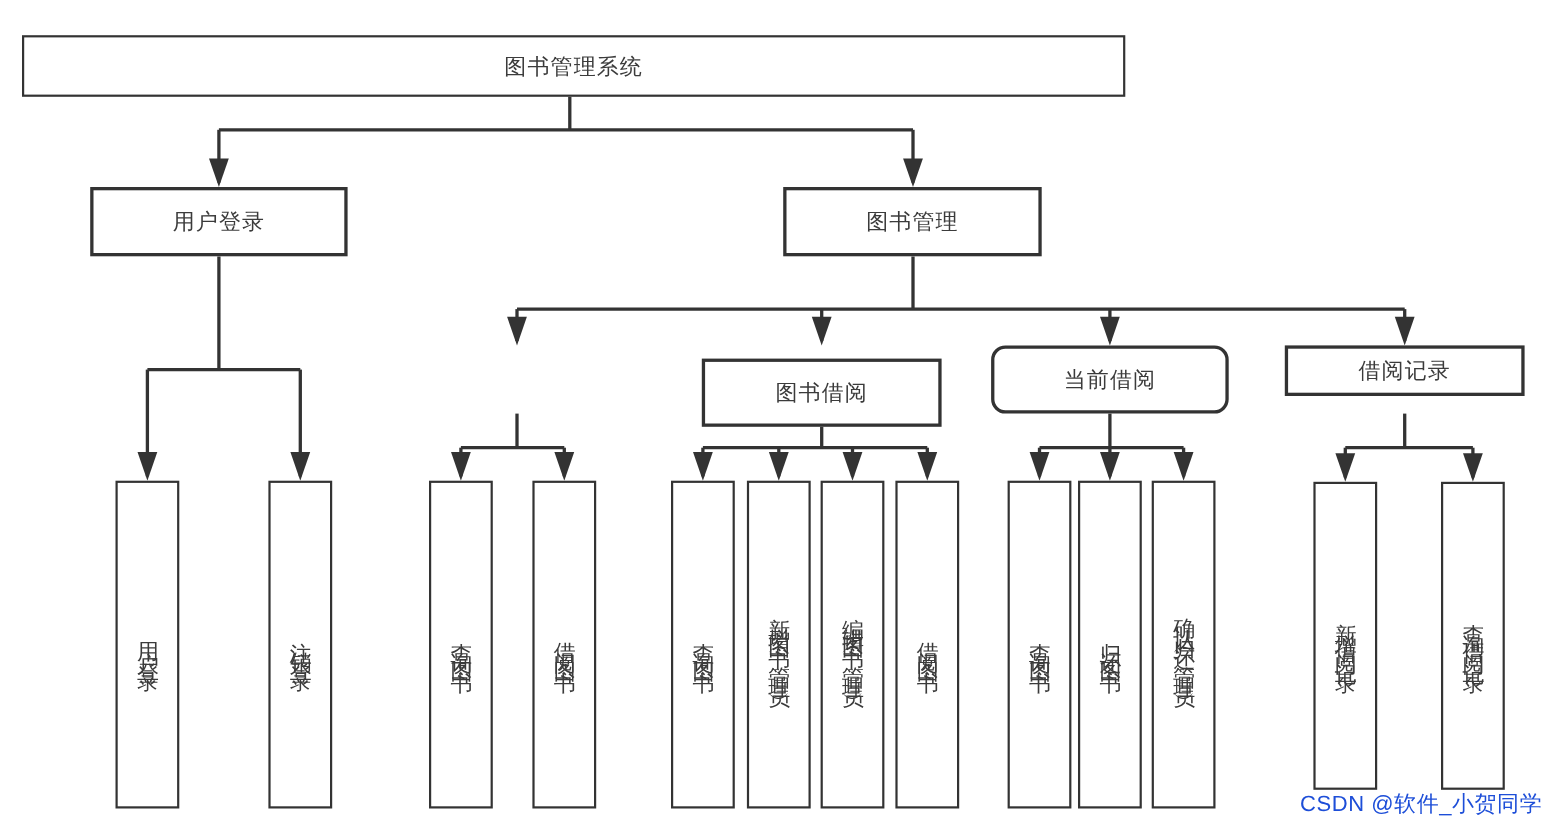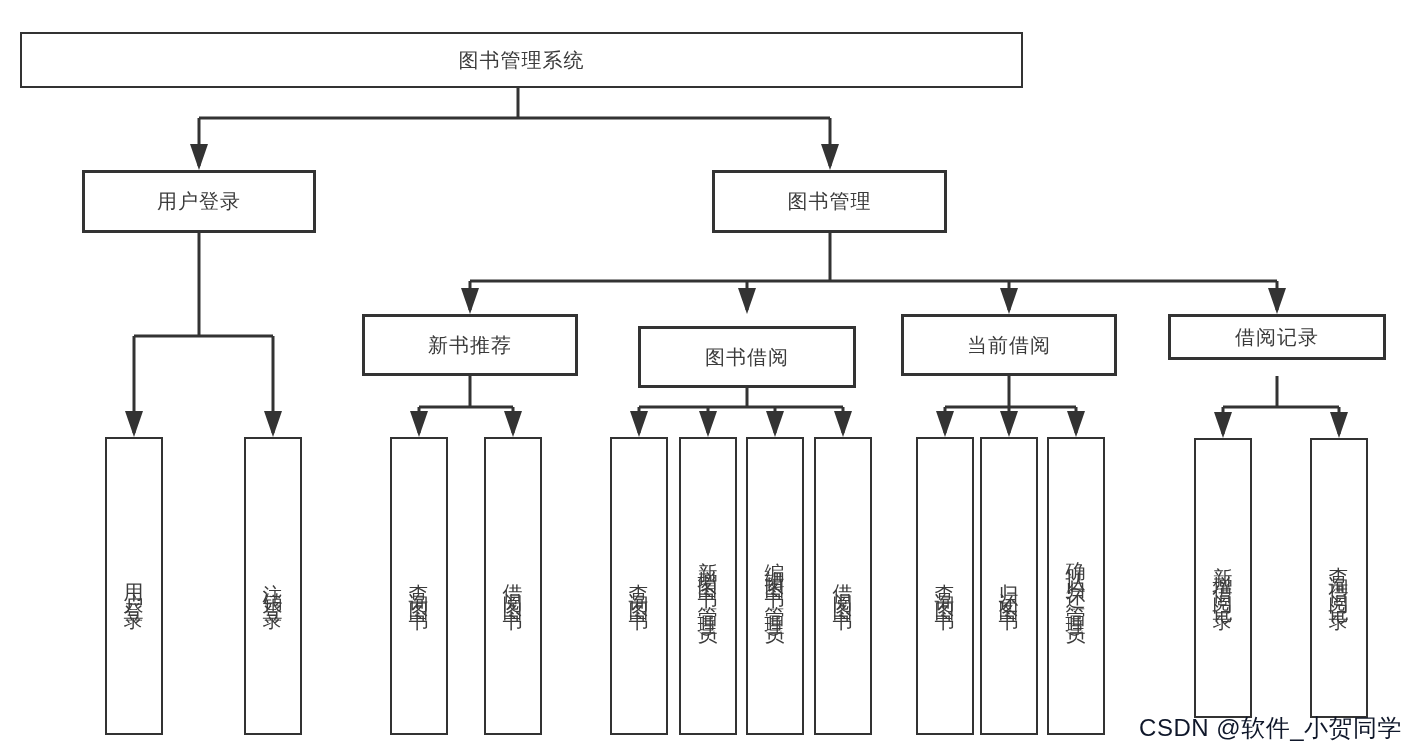--- a/index.html
+++ b/index.html
@@ -34,23 +34,23 @@
     text-orientation: mixed;
     font-size: 20px;
     letter-spacing: 9px;
     line-height: 1.1;
     color: #3b3b3b;
   }
   .watermark {
     position: absolute;
     right: 3px;
     bottom: 3px;
-    font-size: 24px;
+    font-size: 20px;
     letter-spacing: 0.5px;
-    color: #0f172a;
+    color: #1d4ed8;
     z-index: 6;
   }
 </style>
 </head>
 <body>
 
 <div class="stage">
 
   <svg class="connectors" width="1405" height="747" viewBox="0 0 1405 747" aria-hidden="true">
     <g stroke="#333333" stroke-width="3" fill="none">
@@ -122,27 +122,24 @@
     <span>图书管理系统</span>
   </div>
 
   <div class="node hbox" style="left:82px; top:170px; width:234px; height:63px;">
     <span>用户登录</span>
   </div>
   <div class="node hbox" style="left:712px; top:170px; width:235px; height:63px;text-align:center;">
     <span>图书管理</span>
   </div>
 
-  <div class="node hbox" style="left:362px; top:314px; width:216px; height:62px;">
-    <span>新书推荐</span>
-  </div>
   <div class="node hbox" style="left:638px; top:326px; width:218px; height:62px;">
     <span>图书借阅</span>
   </div>
-  <div class="node hbox" style="left:901px; top:314px; width:216px; height:62px;">
+  <div class="node hbox" style="left:901px; top:314px; width:216px; height:62px;border-radius:13px;">
     <span>当前借阅</span>
   </div>
   <div class="node hbox" style="left:1168px; top:314px; width:218px; height:46px;">
     <span>借阅记录</span>
   </div>
 
   <div class="node leaf" style="left:105px; top:437px; width:58px; height:298px;">
     <span class="vtext">用户登录</span>
   </div>
   <div class="node leaf" style="left:244px; top:437px; width:58px; height:298px;">

